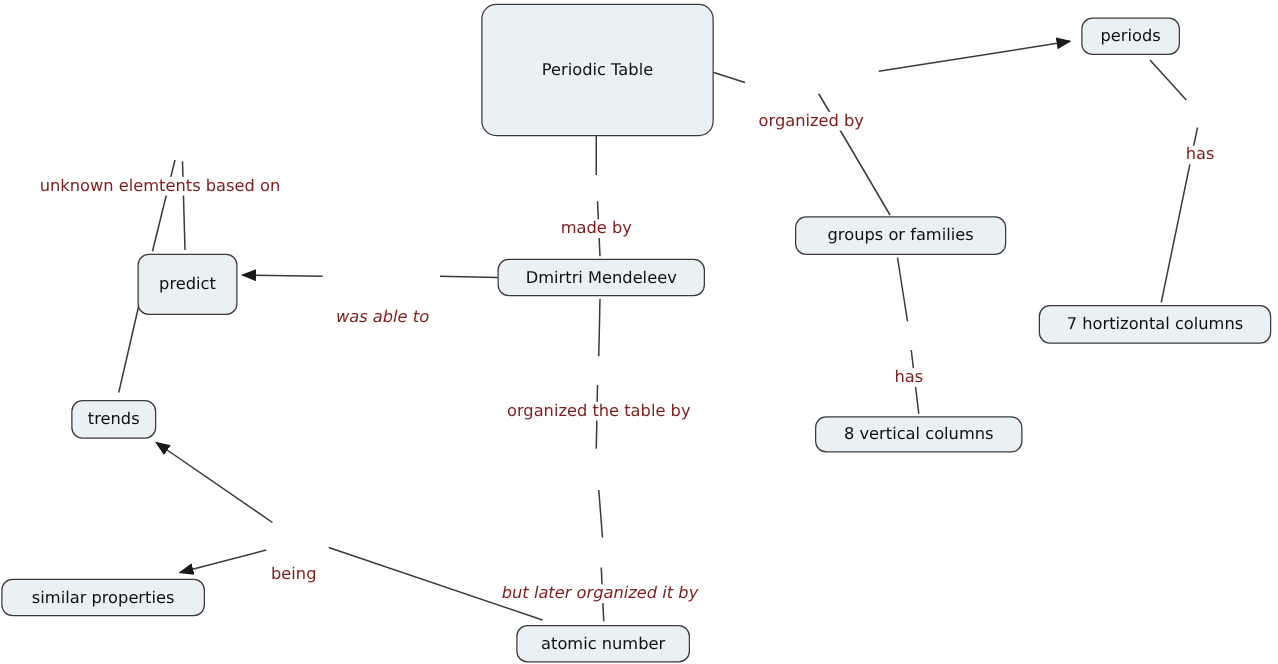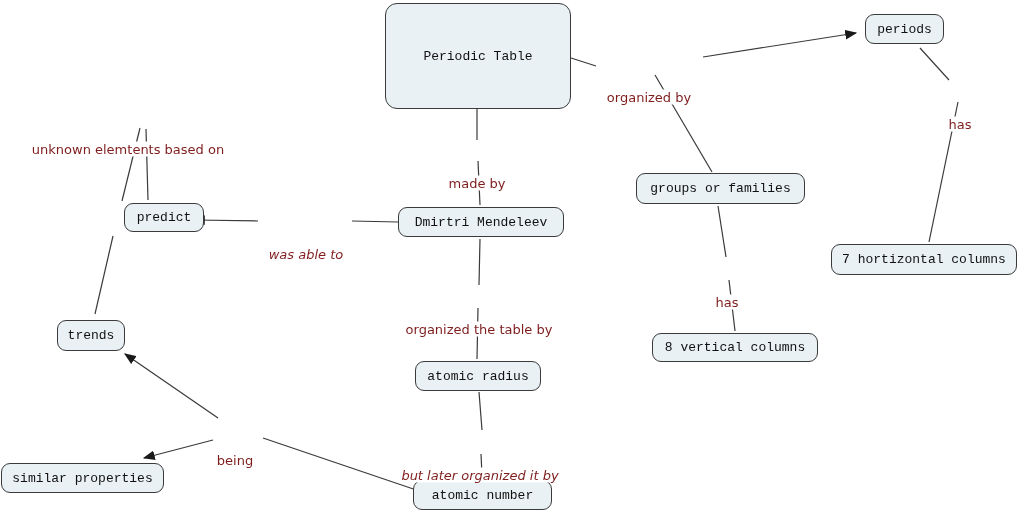--- a/index.html
+++ b/index.html
@@ -19,21 +19,20 @@
     position: absolute;
     display: flex; align-items: center; justify-content: center;
     box-sizing: border-box;
     background: #e9f1f4;
     border: 1px solid #3a3a3a;
     border-radius: 9px;
     font-size: 13px;
     color: #111111;
     white-space: nowrap;
     text-align: center;
-    font-family: Liberation Mono, monospace;
   }
   .node.main {
     border-radius: 12px;
     border-width: 1.4px;
   }
   .edge-label {
     position: absolute;
     transform: translate(-50%, -50%);
     font-size: 13px;
     color: #7f1d1d;
@@ -84,29 +83,28 @@
   <div class="node" style="left:865px; top:14px; width:79px;  height:30px;">periods</div>
 
   <div class="node" style="left:636px; top:173px; width:169px; height:31px;">groups or families</div>
 
   <div class="node" style="left:831px; top:244px; width:186px; height:31px;">7 hortizontal columns</div>
 
   <div class="node" style="left:652px; top:333px; width:166px; height:29px;">8 vertical columns</div>
 
   <div class="node" style="left:398px; top:207px; width:166px; height:30px;">Dmirtri Mendeleev</div>
 
-  <div class="node" style="left:124px; top:203px; width:80px;  height:29px;">predict</div>
+  <div class="node" style="left:110px; top:203px; width:80px;  height:49px;">predict</div>
 
   <div class="node" style="left:57px;  top:320px; width:68px;  height:31px;">trends</div>
 
   <div class="node" style="left:1px;   top:463px; width:163px; height:30px;">similar properties</div>
 
-  <div class="node" style="left:415px; top:361px; width:126px; height:30px;">atomic radius</div>
 
-  <div class="node" style="left:413px; top:480px; width:139px; height:30px;">atomic number</div>
+  <div class="node" style="left:413px; top:500px; width:139px; height:30px;">atomic number</div>
 
   <div class="edge-label" style="left:649px; top:64px;">organized by</div>
 
   <div class="edge-label" style="left:477px; top:150px;">made by</div>
 
   <div class="edge-label" style="left:306px; top:221px;font-style:italic;">was able to</div>
 
   <div class="edge-label" style="left:128px; top:116px;">unknown elemtents based on</div>
 
   <div class="edge-label" style="left:960px; top:91px;">has</div>

